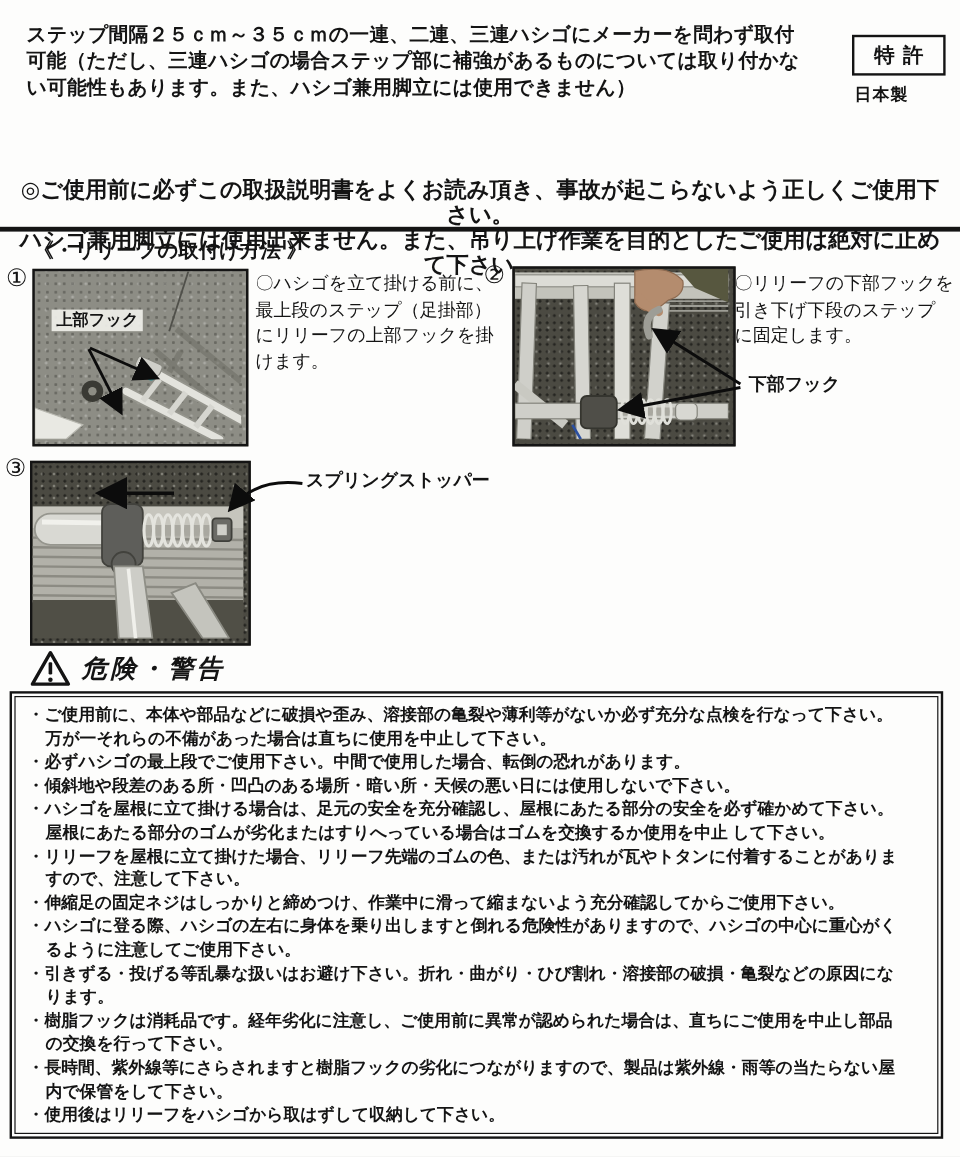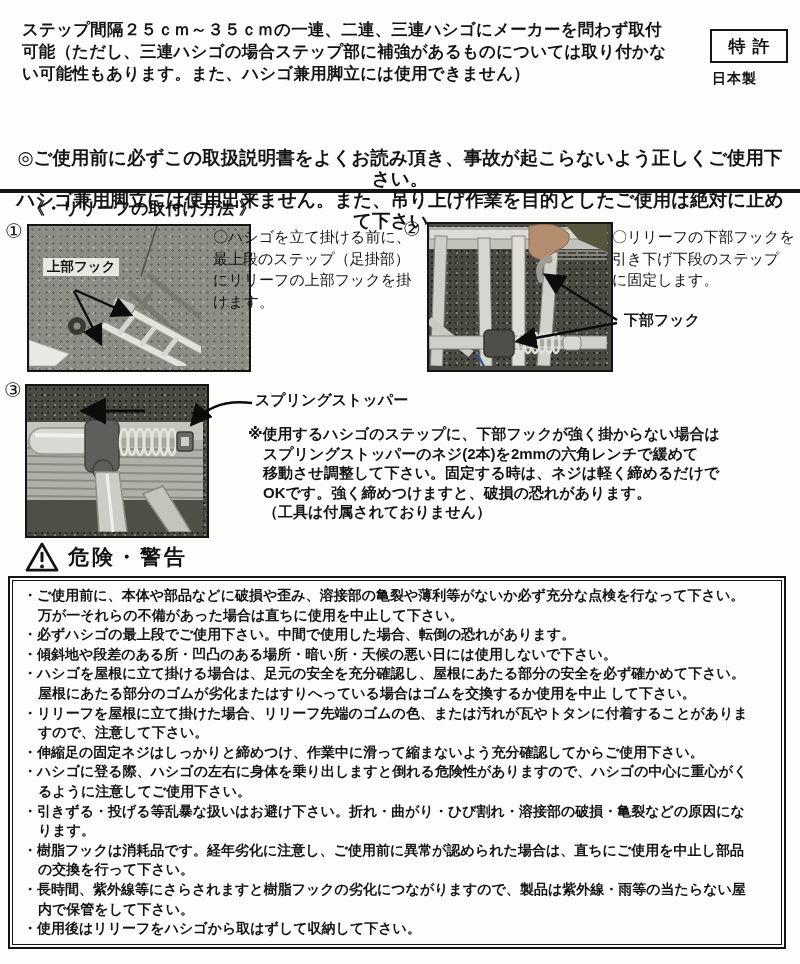--- a/index.html
+++ b/index.html
@@ -27,21 +27,21 @@
 
   
   .section-title { left:28px; top:197px; font-size:17px; font-weight:700; }
   .stepnum { font-size:20px; font-weight:400; }
   .photo { border:2px solid #141414; overflow:hidden; }
   .photo svg { position:absolute; left:0; top:0; }
   .speckle-light {
     background-color:#8d8d85;
     background-image:radial-gradient(rgba(40,40,35,.35) 1px, transparent 1.4px),
                      radial-gradient(rgba(255,255,255,.25) 1px, transparent 1.4px);
-    background-size:7px 7px, 11px 11px; background-position:0 0, 4px 5px;padding-left:44px;
+    background-size:7px 7px, 11px 11px; background-position:0 0, 4px 5px;
   }
   .speckle-dark {
     background-color:#4b4a42;
     background-image:radial-gradient(rgba(0,0,0,.5) 1px, transparent 1.4px),
                      radial-gradient(rgba(230,230,220,.35) 1px, transparent 1.4px);
     background-size:6px 6px, 10px 10px; background-position:0 0, 3px 4px;
   }
   .photo1 { left:27px; top:224px; width:176px; height:144px; }
   .photo2 { left:427px; top:222px; width:182px; height:146px; }
   .photo3 { left:25px; top:384px; width:180px; height:150px; }
@@ -50,21 +50,21 @@
   .step-text { font-size:15px; line-height:21.5px; font-weight:400; }
   .step1-text { left:213px; top:226px; width:200px; }
   .step2-text { left:612px; top:226px; width:186px; }
   .float-label { font-size:15px; font-weight:700; }
   .lbl-step2 { left:624px; top:311px; }
   .lbl-step3 { left:255px; top:391px; }
   .step3-note { left:248px; top:424px; width:540px; font-size:15px; line-height:19.6px; font-weight:600; }
 
   
   .warn-head { left:25px; top:542px; display:flex; align-items:center; gap:9px; }
-  .warn-head .txt { font-size:21px; font-weight:700; letter-spacing:3px; }
+  .warn-head .txt { font-size:21px; font-weight:700; letter-spacing:3px;font-style:italic; }
   .warn-box { left:8px; top:576px; width:778px; height:373px; border:2.5px solid #141414; padding:2px; box-sizing:border-box; }
   .warn-inner { border:1.5px solid #141414; width:100%; height:100%; box-sizing:border-box;
                 padding:5px 26px 0 10px; }
   .warn-item { font-size:14px; line-height:19.6px; font-weight:600;
                padding-left:15px; text-indent:-15px; }
   .overlay { left:0; top:0; pointer-events:none; }
 </style>
 </head>
 <body>
 
@@ -228,25 +228,20 @@
 
       <polygon points="68,86 92,86 100,146 72,146" fill="#cdcdc7" stroke="#8f8f87" stroke-width="1.5"></polygon>
       <line x1="80" y1="88" x2="86" y2="146" stroke="#f0f0eb" stroke-width="3"></line>
 
       <polygon points="116,108 136,100 164,146 142,146" fill="#c4c4bd" stroke="#8a8a82" stroke-width="1.5"></polygon>
 
       <line x1="118" y1="25" x2="58" y2="25" stroke="#0c0c0c" stroke-width="3" marker-end="url(#ah3)"></line>
     </svg>
   </div>
   <div class="abs float-label lbl-step3">スプリングストッパー</div>
-  <div class="abs step3-note pre">※使用するハシゴのステップに、下部フックが強く掛からない場合は
-　スプリングストッパーのネジ(2本)を2mmの六角レンチで緩めて
-　移動させ調整して下さい。固定する時は、ネジは軽く締めるだけで
-　OKです。強く締めつけますと、破損の恐れがあります。
-　（工具は付属されておりません）</div>
 
   <div class="abs warn-head">
     <svg width="34" height="30" viewBox="0 0 36 32">
       <path d="M18 2 L34 30 L2 30 Z" fill="none" stroke="#141414" stroke-width="3" stroke-linejoin="round"></path>
       <rect x="16.4" y="10.5" width="3.2" height="11" rx="1.2" fill="#141414"></rect>
       <circle cx="18" cy="26" r="2" fill="#141414"></circle>
     </svg>
     <span class="txt">危険・警告</span>
   </div>
 

